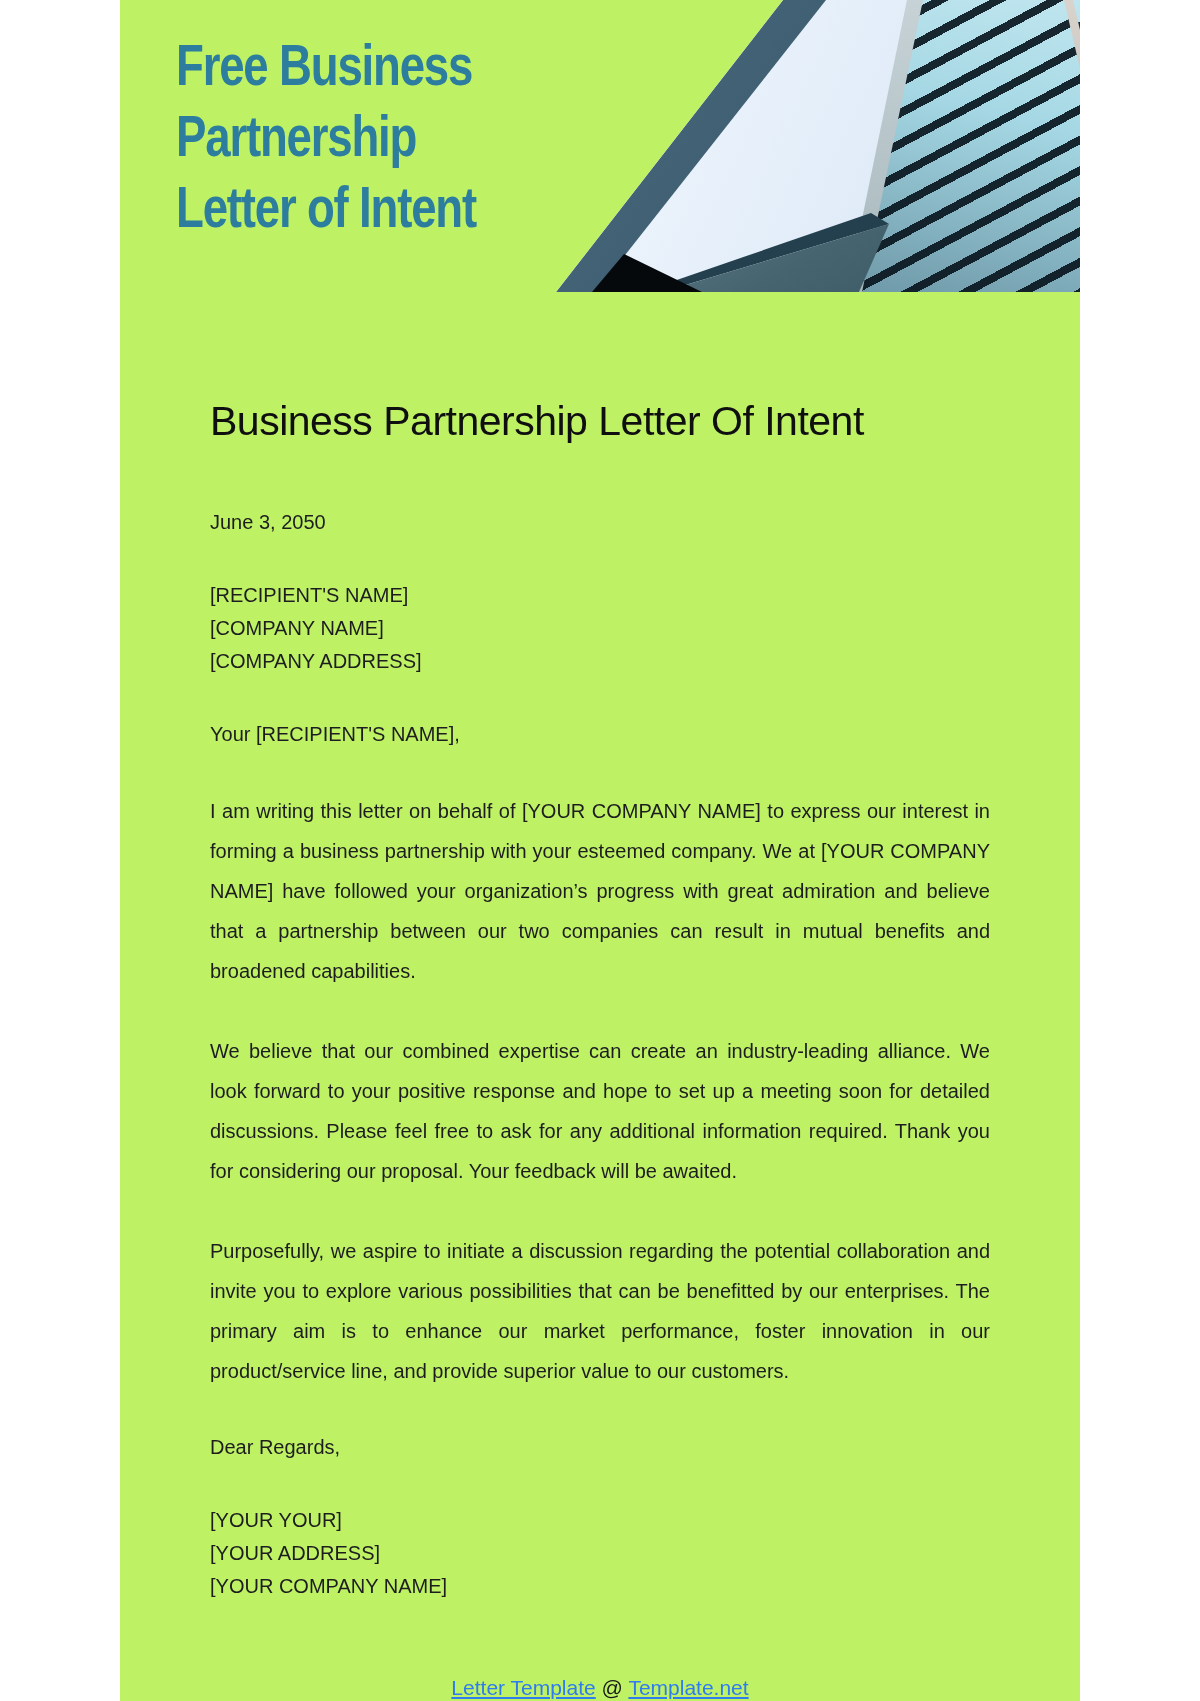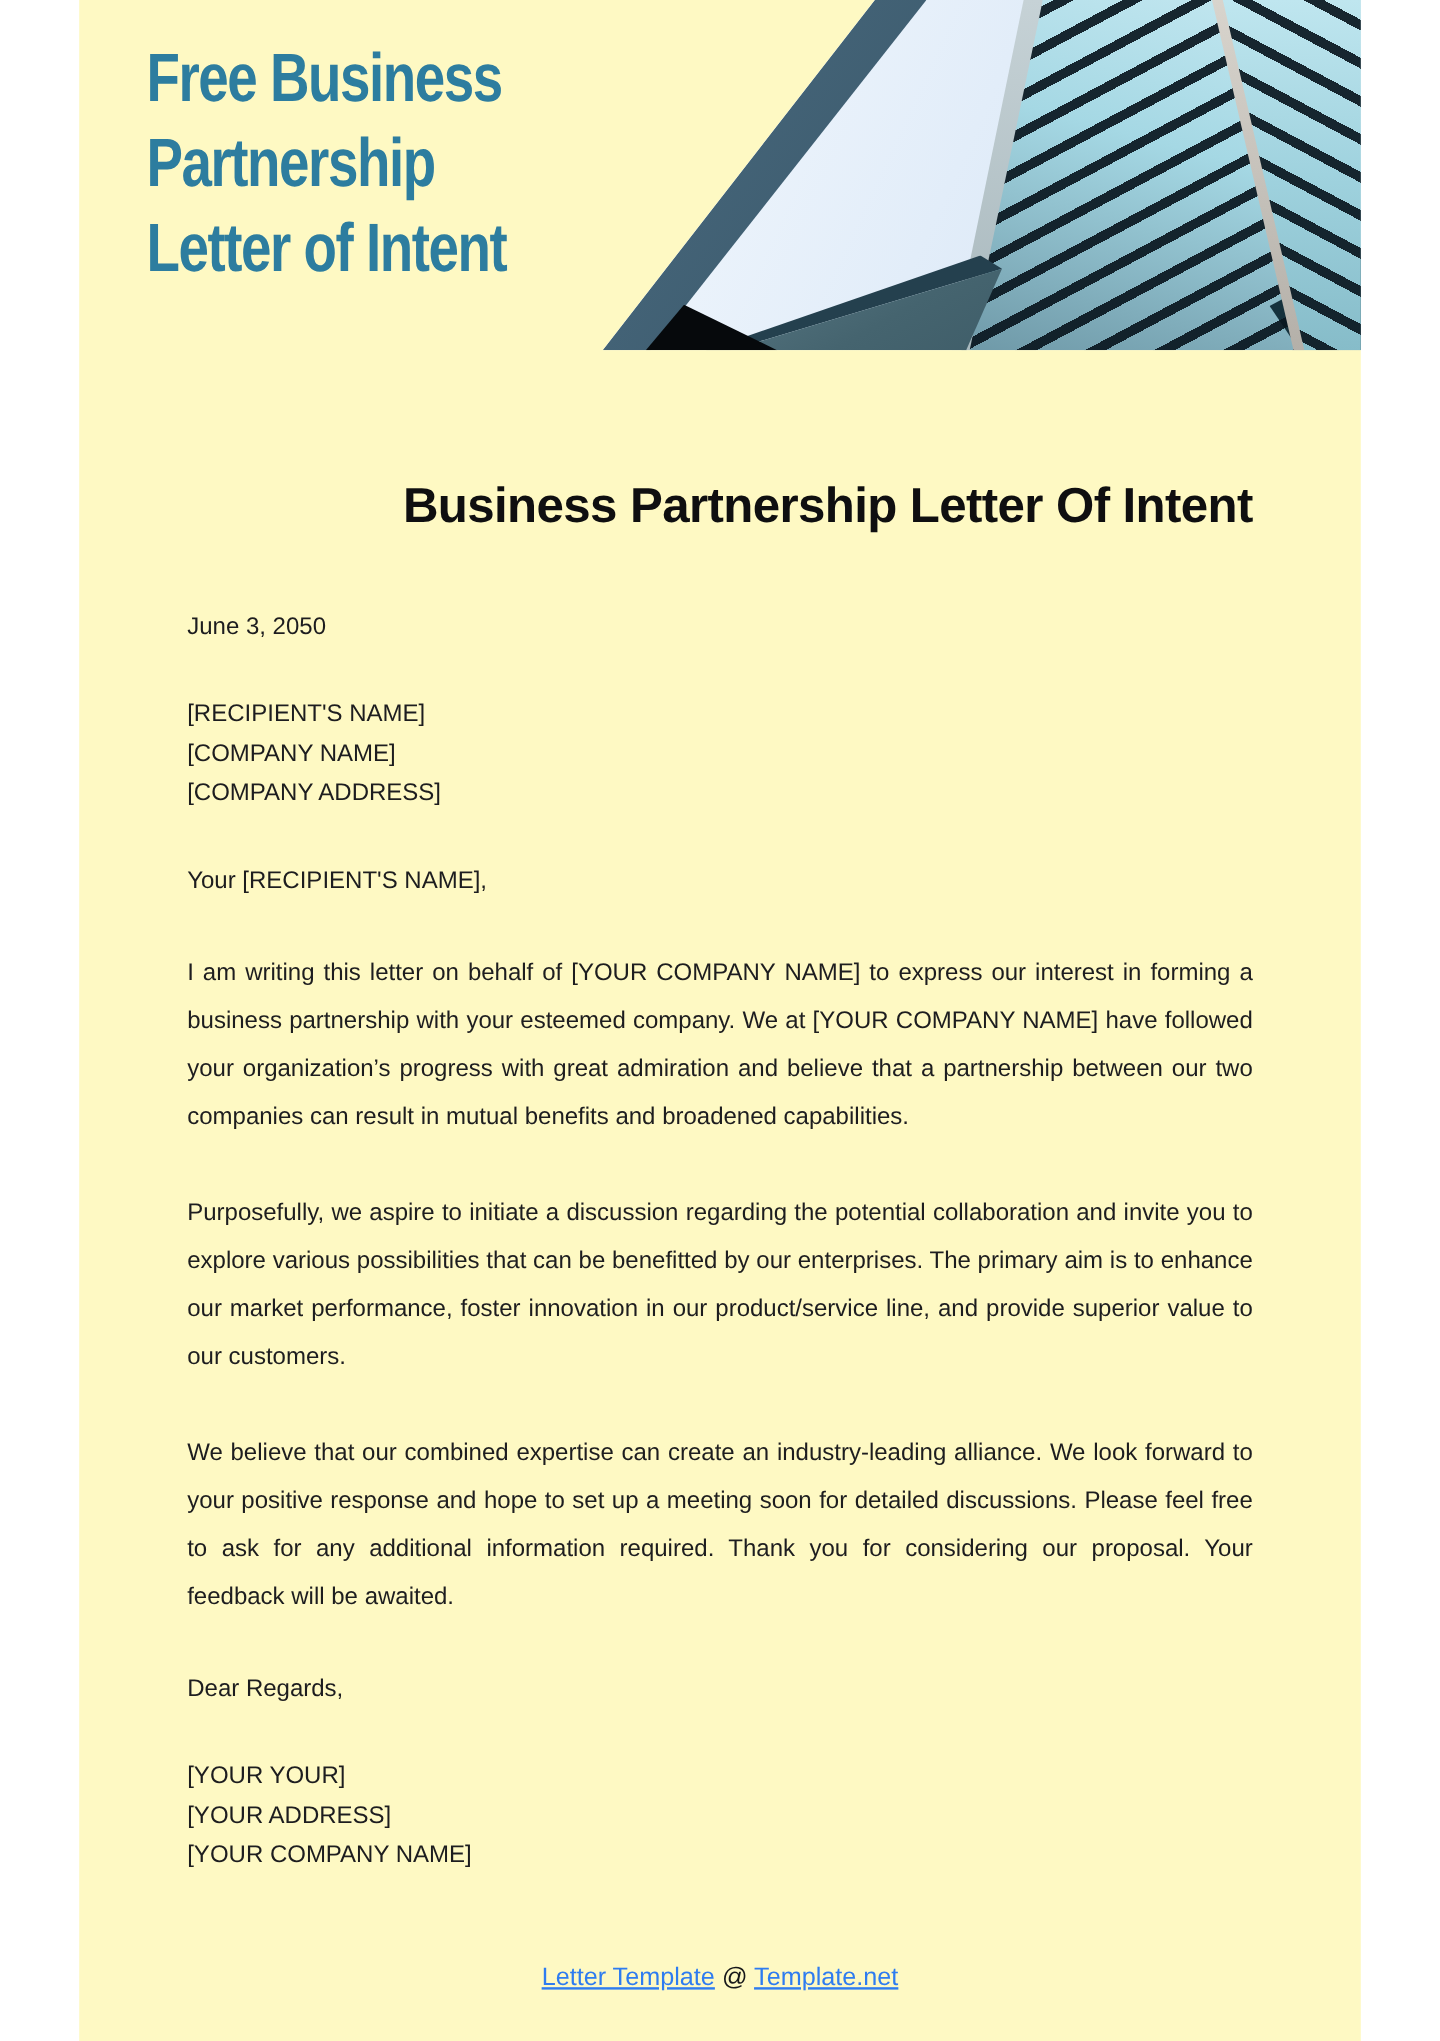--- a/index.html
+++ b/index.html
@@ -5,23 +5,23 @@
   :root{
     --accent:#2d7d9f;
     --link:#2e7cf0;
     --ink:#1d1d1f;
   }
   *{margin:0;padding:0;box-sizing:border-box;}
   html,body{background:#ffffff;}
   body{font-family:"Liberation Sans","DejaVu Sans",sans-serif;color:var(--ink);}
   .page{
     position:relative;
-    width:1068px;height:1701px;
+    width:960px;height:1701px;
     margin:0 auto;
-    background:#fef9c3;
+    background:#bef264;
     overflow:hidden;
   }
 
   
   .hero{position:relative;width:1200px;height:292px;}
   .banner-title{
     position:absolute;left:56px;top:30px;
     font-weight:700;
     font-size:57px;line-height:71px;letter-spacing:-1.5px;
     color:var(--accent);
@@ -83,22 +83,22 @@
   }
   .apex-line{
     clip-path:polygon(508px 0, 517px 0, 585px 292px, 576px 292px);
     background:linear-gradient(180deg,#d8d4cd,#b4b0a9);
   }
 
   
   .content{padding:0 90px;}
   .doc-title{
     margin:104px 0 60px;
-    text-align:right;
-    font-size:41px;line-height:50px;font-weight:700;
+    text-align:left;
+    font-size:41px;line-height:50px;font-weight:400;
     letter-spacing:-.5px;color:#0f0f10;
   }
   .line{font-size:20px;line-height:33px;}
   .b{font-weight:400;}
   .date-line{margin-bottom:40px;}
   .block{margin-bottom:40px;}
   .para{
     font-size:20px;line-height:40px;
     text-align:justify;
     margin-bottom:40px;
@@ -155,22 +155,22 @@
 
     <div class="block">
       <div class="line b">[RECIPIENT'S NAME]</div>
       <div class="line">[COMPANY NAME]</div>
       <div class="line">[COMPANY ADDRESS]</div>
     </div>
 
     <div class="line block"><span>Your </span><span class="b">[RECIPIENT'S NAME]</span><span>,</span></div>
 
     <p class="para">I am writing this letter on behalf of [YOUR COMPANY NAME] to express our interest in forming a business partnership with your esteemed company. We at [YOUR COMPANY NAME] have followed your organization’s progress with great admiration and believe that a partnership between our two companies can result in mutual benefits and broadened capabilities.</p>
+    <p class="para">We believe that our combined expertise can create an industry-leading alliance. We look forward to your positive response and hope to set up a meeting soon for detailed discussions. Please feel free to ask for any additional information required. Thank you for considering our proposal. Your feedback will be awaited.</p>
     <p class="para">Purposefully, we aspire to initiate a discussion regarding the potential collaboration and invite you to explore various possibilities that can be benefitted by our enterprises. The primary aim is to enhance our market performance, foster innovation in our product/service line, and provide superior value to our customers.</p>
-    <p class="para">We believe that our combined expertise can create an industry-leading alliance. We look forward to your positive response and hope to set up a meeting soon for detailed discussions. Please feel free to ask for any additional information required. Thank you for considering our proposal. Your feedback will be awaited.</p>
 
     <div class="line b closing">Dear Regards,</div>
 
     <div class="block">
       <div class="line b">[YOUR YOUR]</div>
       <div class="line">[YOUR ADDRESS]</div>
       <div class="line">[YOUR COMPANY NAME]</div>
     </div>
 
     <div class="footer">

